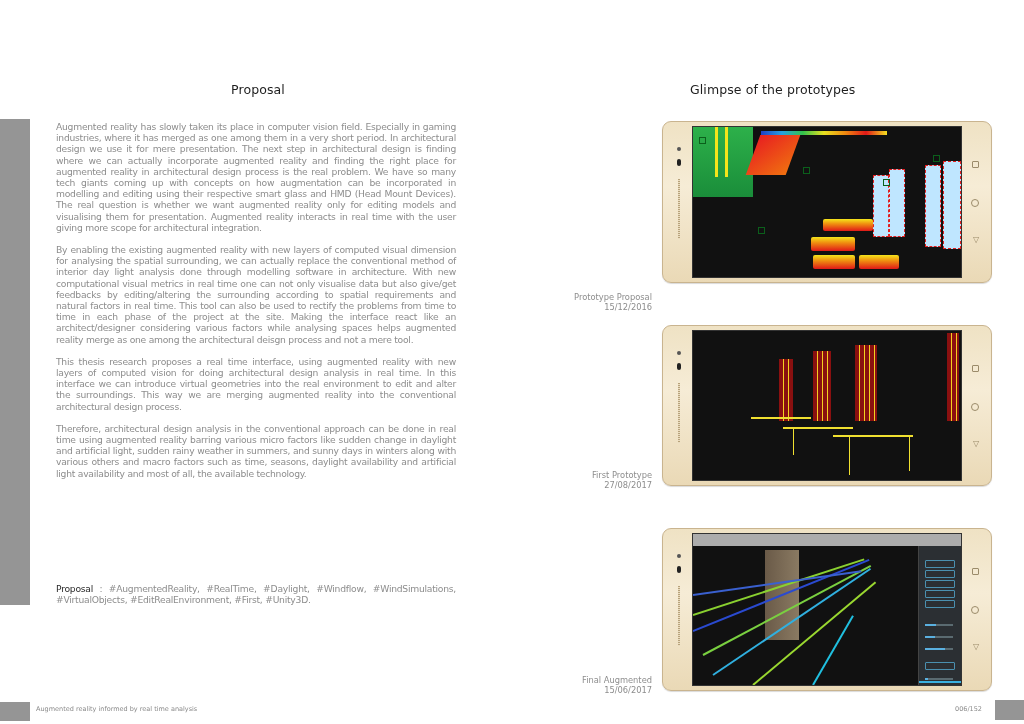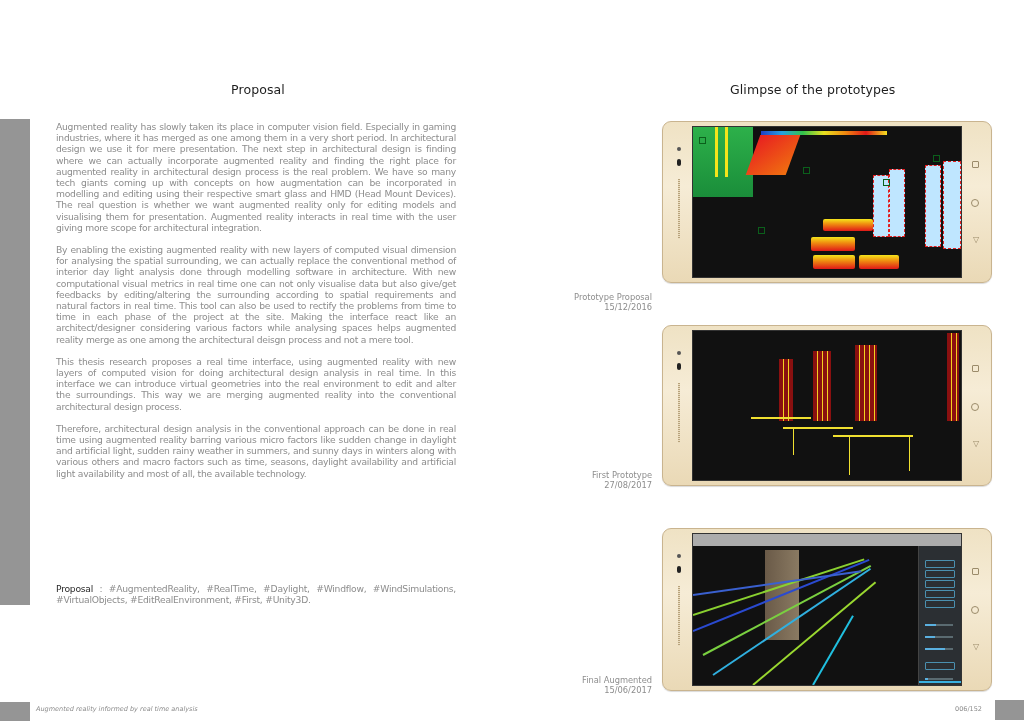--- a/index.html
+++ b/index.html
@@ -9,36 +9,36 @@
   }
   .left-bar { position:absolute; left:0; top:119px; width:30px; height:486px; background:#959595; }
   .foot-left-bar { position:absolute; left:0; top:702px; width:30px; height:19px; background:#959595; }
   .foot-right-bar { position:absolute; left:995px; top:700px; width:29px; height:20px; background:#959595; }
 
   .heading {
     position:absolute; font-size:12.5px; color:#1e1e1e; font-weight:normal;
     letter-spacing:0.1px;
   }
   .abstract-title { left:231px; top:82px; }
-  .proto-title { left:690px; top:82px;margin-left:40px; }
+  .proto-title { left:690px; top:82px; }
 
   .abstract {
     position:absolute; left:56px; top:121px; width:400px;
     font-size:9.2px; line-height:11.2px; color:#8d8d8d; text-align:justify;
     font-family:"DejaVu Sans", sans-serif; letter-spacing:-0.25px;
   }
   .abstract p { margin:0 0 11px 0; }
   .keywords {
     position:absolute; left:56px; top:583px; width:400px;
     font-size:9.2px; line-height:11.2px; color:#8d8d8d; text-align:justify; letter-spacing:-0.25px;
   }
   .keywords .kw-label { color:#2a2a2a; }
 
   .footer-title {
-    position:absolute; left:36px; top:705px; font-size:6.5px; font-style:italic; color:#8a8a8a;
+    position:absolute; left:36px; top:705px; font-size:6.5px; color:#8a8a8a;
   }
   .footer-page {
     position:absolute; left:955px; top:705px; font-size:6.5px; color:#8a8a8a;
   }
 
   .caption {
     position:absolute; width:120px; text-align:right; font-size:8.3px; line-height:10px; color:#8d8d8d;
   }
 
   .phone {

